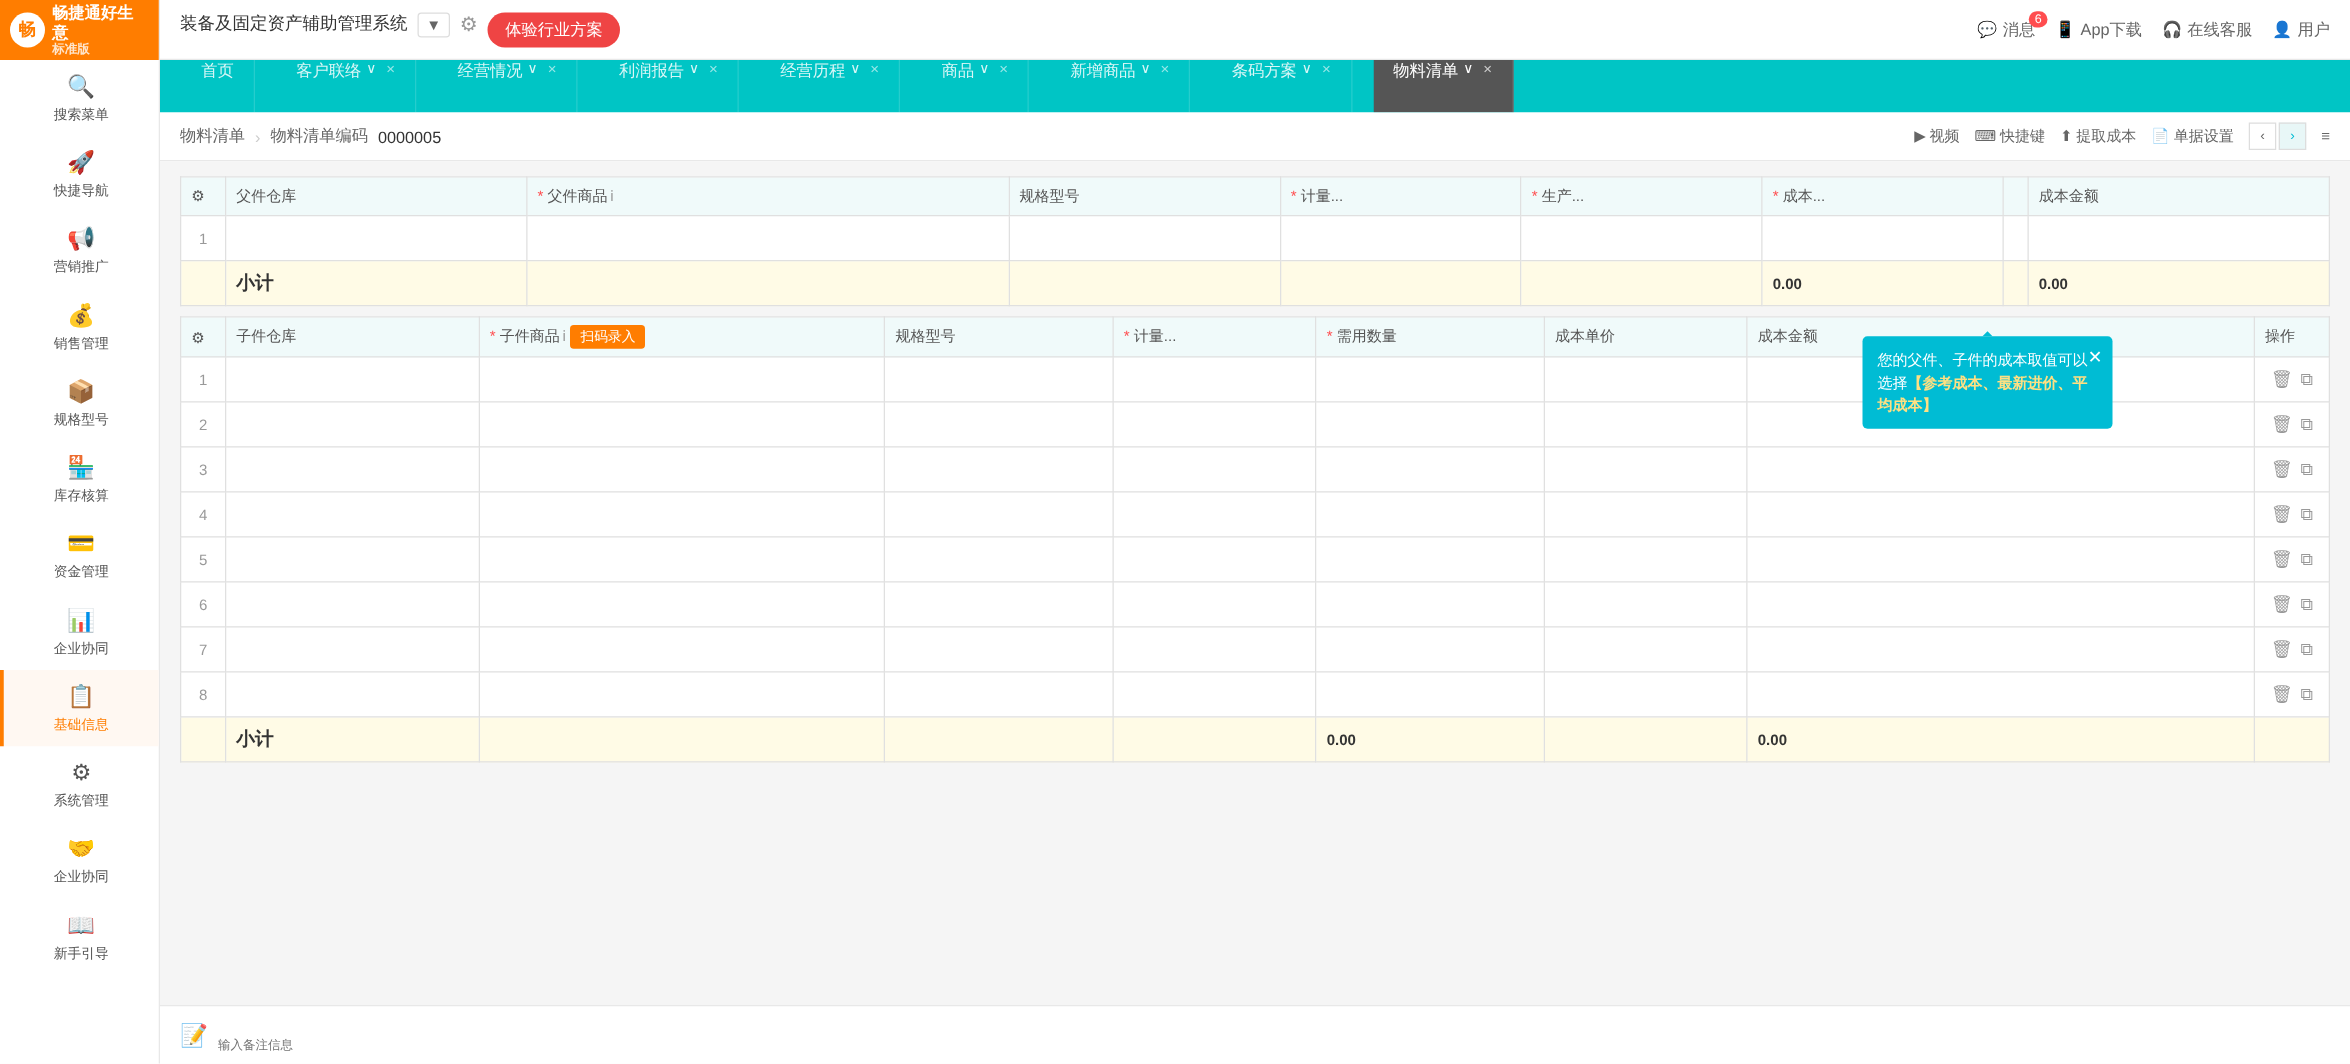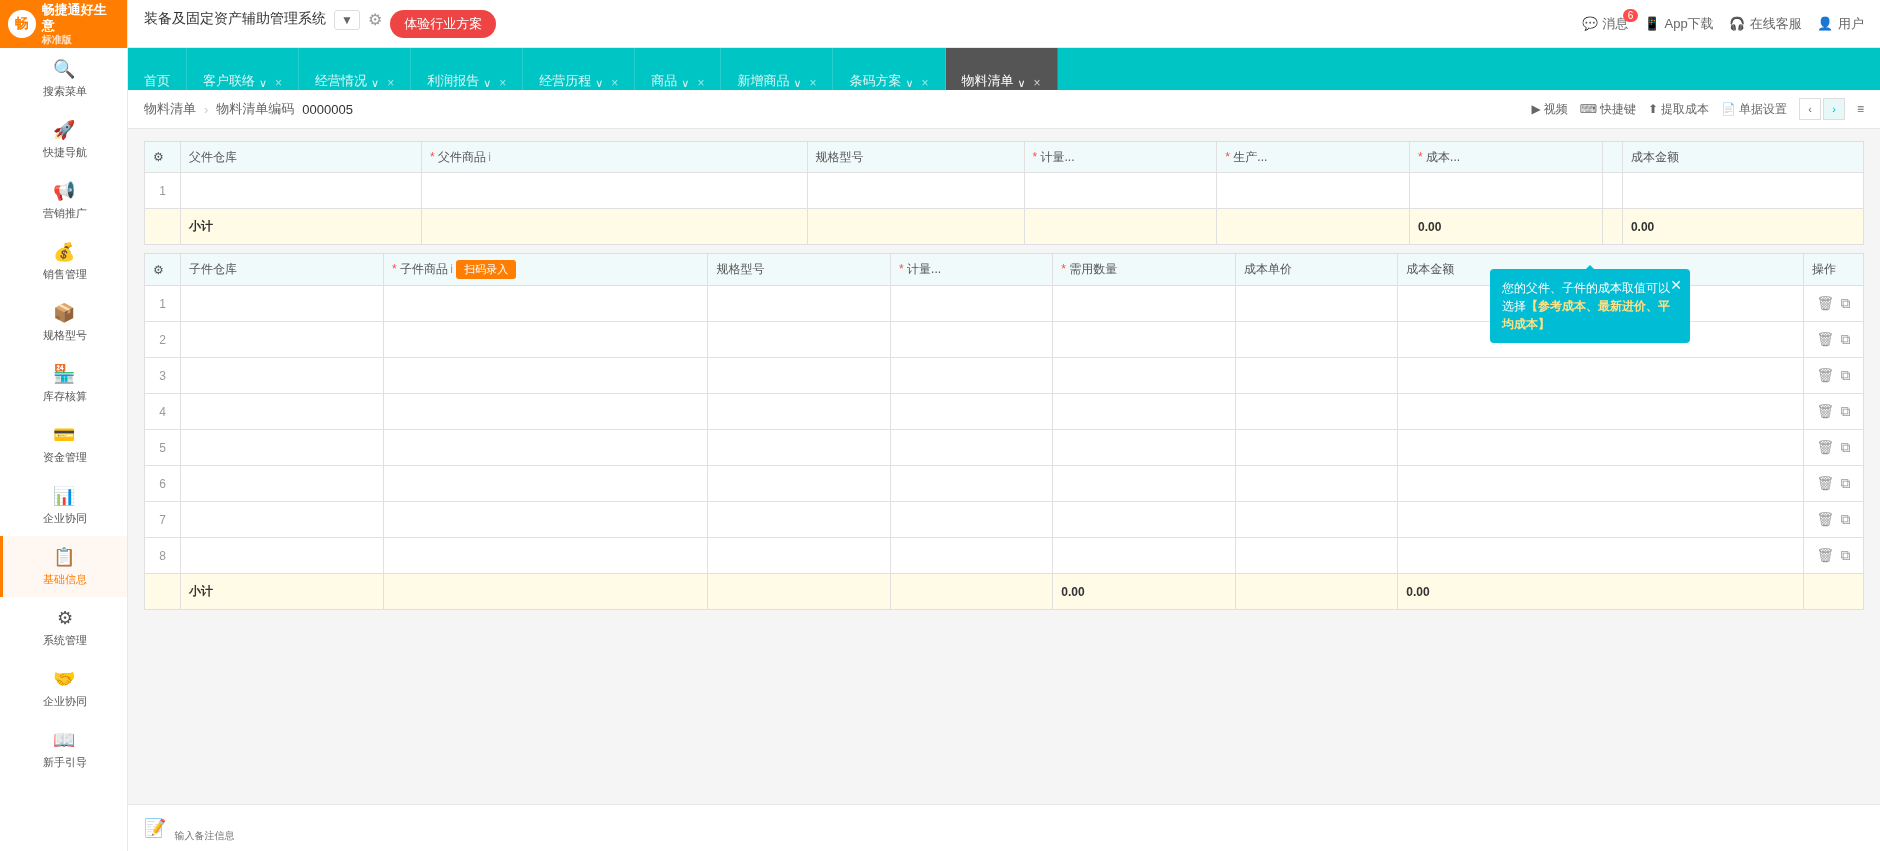--- a/index.html
+++ b/index.html
@@ -82,27 +82,28 @@
 
     
     .nav-tabs {
       background: #00c5c5;
       display: flex;
       align-items: stretch;
       height: 42px;
       overflow-x: auto;
     }
     .nav-tab {
-      display: flex; align-items: flex-end; gap: 4px;
+      display: flex; align-items: flex-start; gap: 4px;
       padding: 0 16px;
       color: rgba(255,255,255,0.85);
       cursor: pointer;
       white-space: nowrap;
       font-size: 13px;
       border-right: 1px solid rgba(255,255,255,0.15);
+      margin-left: 17px;
     }
     .nav-tab.active { background: #555; color: #fff; }
     .nav-tab .tab-close { font-size: 12px; opacity: 0.7; margin-left: 4px; }
     .nav-tab .tab-arrow { font-size: 11px; }
 
     
     .breadcrumb-bar {
       background: #fff;
       padding: 8px 16px;
       display: flex;
@@ -179,21 +180,21 @@
       font-weight: bold;
       color: #333;
     }
     .data-table td.row-num {
       text-align: center;
       color: #999;
       width: 36px;
     }
     .data-table td.subtotal-label {
       color: #666;
-      font-size: 12px;
+      font-size: 15px;
     }
     .th-gear { width: 36px; text-align: center; }
     .scan-btn {
       background: #ff7d00; color: #fff;
       border: none; border-radius: 3px;
       padding: 2px 8px; font-size: 11px; cursor: pointer;
     }
     .action-icons { display: flex; gap: 6px; justify-content: center; }
     .action-icon { color: #999; cursor: pointer; font-size: 14px; }
 

